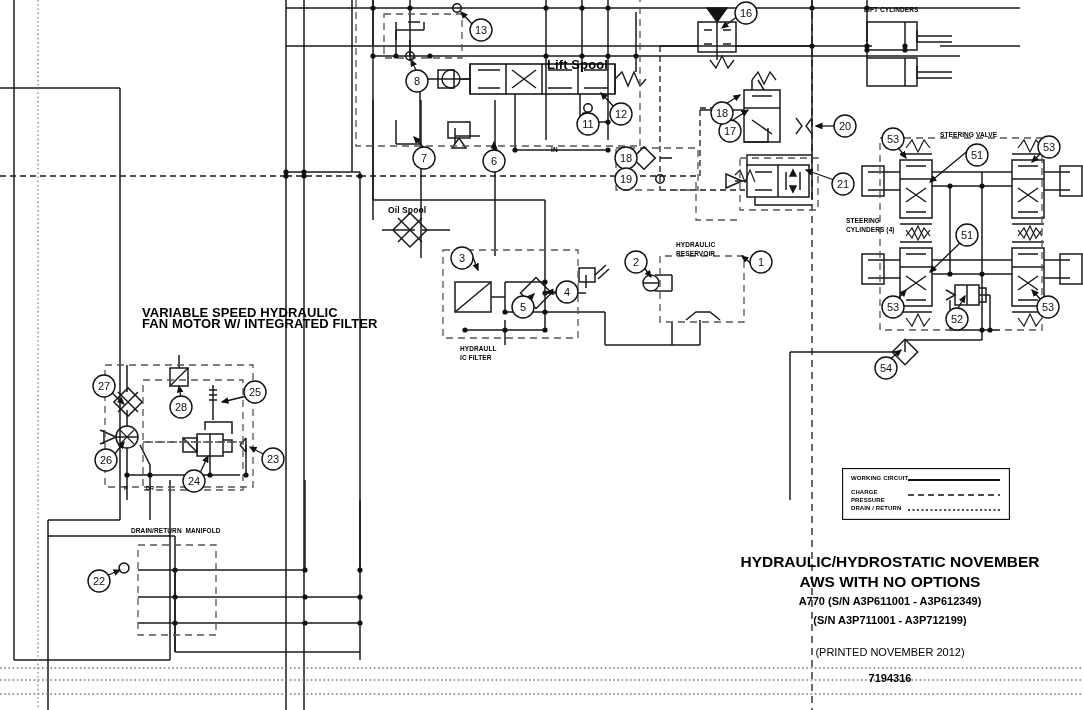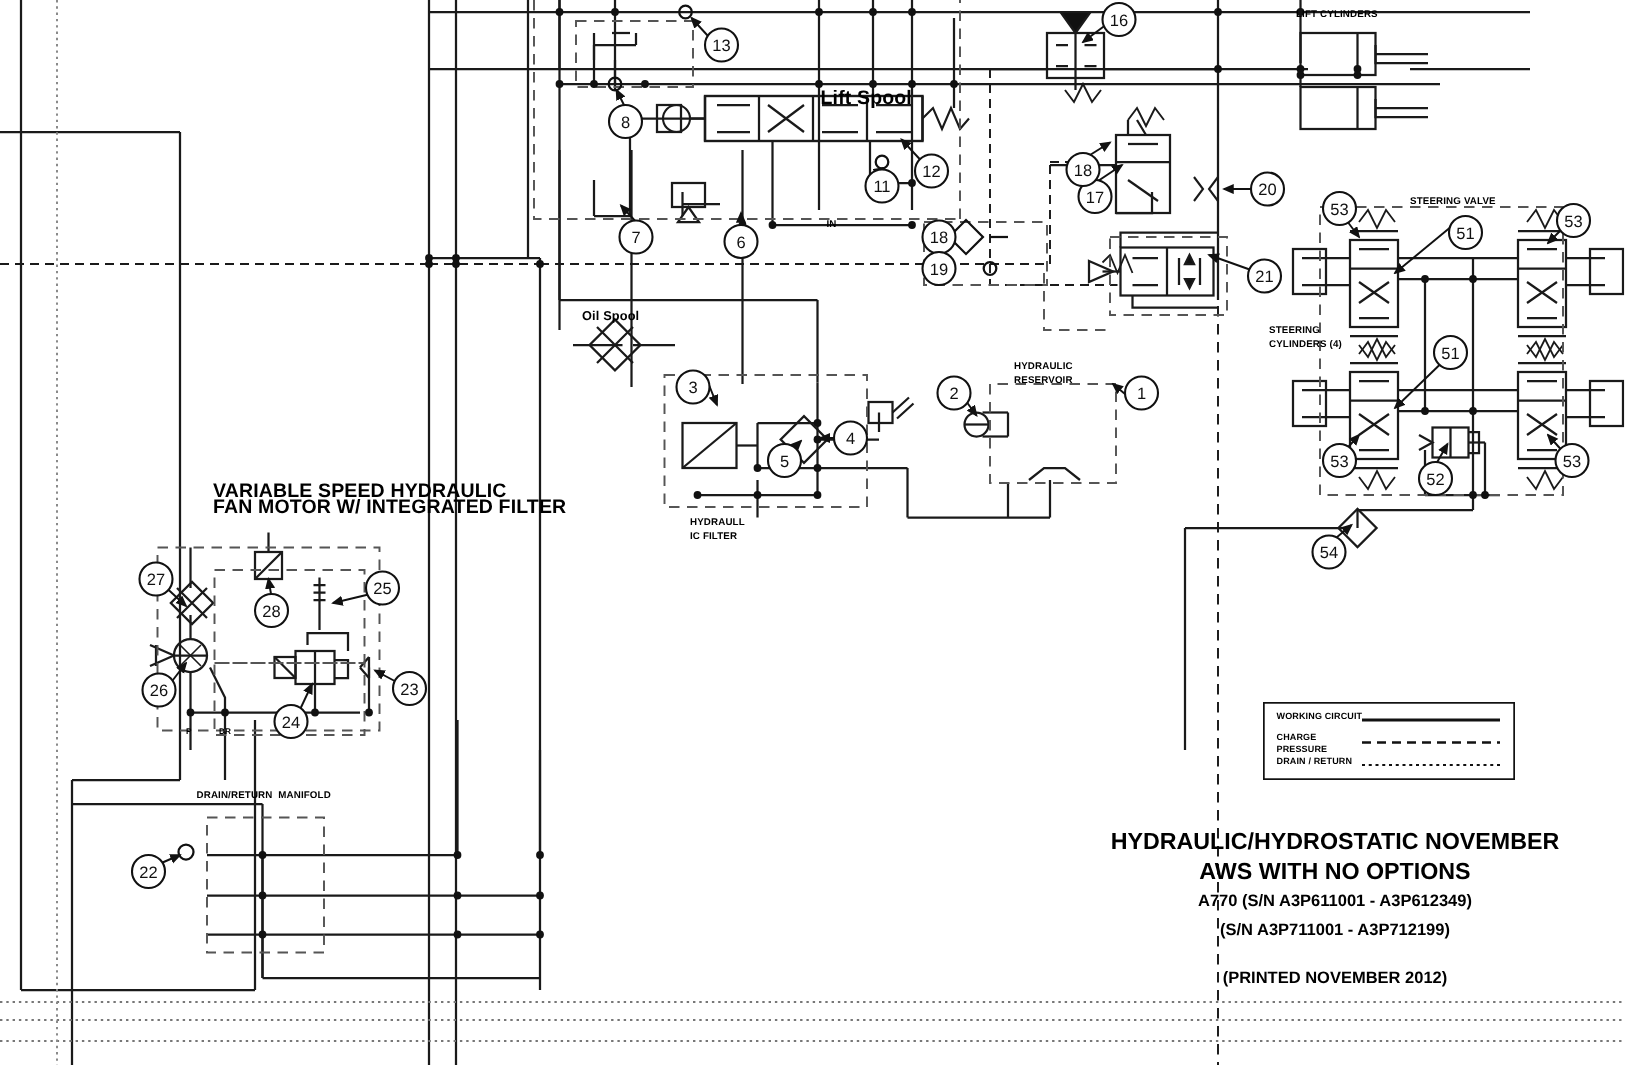--- a/index.html
+++ b/index.html
@@ -12,21 +12,21 @@
   .lbl{position:absolute;font-family:"Liberation Sans",sans-serif;
        font-weight:bold;color:#000;letter-spacing:.1px;white-space:pre;}
   .lbl-xs{font-size:6.5px;}
   .lbl-s{font-size:13px;}
   .lbl-m{font-size:8.5px;}
 
   #titleblock{position:absolute;left:700px;top:552px;width:380px;
        text-align:center;color:#000;}
   #titleblock .t1{font-size:15.5px;font-weight:bold;line-height:20px;}
   #titleblock .t2{font-size:11px;font-weight:bold;line-height:19px;}
-  #titleblock .t3{font-size:11px;font-weight:bold;margin-top:16px;}
+  #titleblock .t3{font-size:11px;font-weight:normal;margin-top:16px;}
   #titleblock .t4{font-size:11px;font-weight:bold;margin-top:14px;}
 </style>
 </head>
 <body>
 
 <div id="sheet">
 
   <svg id="dwg" viewBox="0 0 1083 710">
     <defs>
       <marker id="arw" markerWidth="7" markerHeight="7" refX="6" refY="3" orient="auto" markerUnits="strokeWidth">
@@ -585,21 +585,21 @@
 CYLINDERS (4)</div>
 
   <div class="lbl lbl-m" style="left:388px;top:205px;">Oil Spool</div>
 
   <div class="lbl lbl-xs" style="left:676px;top:240px;line-height:9px;text-align:center;">HYDRAULIC
 RESERVOIR</div>
 
   <div class="lbl lbl-xs" style="left:460px;top:344px;line-height:9px;">HYDRAULL
 IC FILTER</div>
 
-  <div class="lbl lbl-s" style="left:142px;top:321px;line-height:11px;">VARIABLE SPEED HYDRAULIC
+  <div class="lbl lbl-s" style="left:142px;top:307px;line-height:11px;">VARIABLE SPEED HYDRAULIC
 FAN MOTOR W/ INTEGRATED FILTER</div>
 
   <div class="lbl lbl-xs" style="left:131px;top:527px;">DRAIN/RETURN  MANIFOLD</div>
 
   <div class="lbl lbl-xs" style="left:551px;top:146px;">IN</div>
 
   <div class="lbl" style="left:124px;top:485px;font-size:5.5px;">P</div>
 
   <div class="lbl" style="left:146px;top:485px;font-size:5.5px;">DR</div>
 
@@ -613,15 +613,16 @@
   <div class="lbl" style="left:851px;top:489px;font-size:6px;line-height:7.5px;">CHARGE
 PRESSURE</div>
   <div class="lbl" style="left:851px;top:505px;font-size:6px;">DRAIN / RETURN</div>
 
   <div id="titleblock">
     <div class="t1">HYDRAULIC/HYDROSTATIC NOVEMBER</div>
     <div class="t1">AWS WITH NO OPTIONS</div>
     <div class="t2">A770 (S/N A3P611001 - A3P612349)</div>
     <div class="t2">(S/N A3P711001 - A3P712199)</div>
     <div class="t3">(PRINTED NOVEMBER 2012)</div>
+    <div class="t4">7194316</div>
   </div>
 
 </div>
 
 </body></html>

